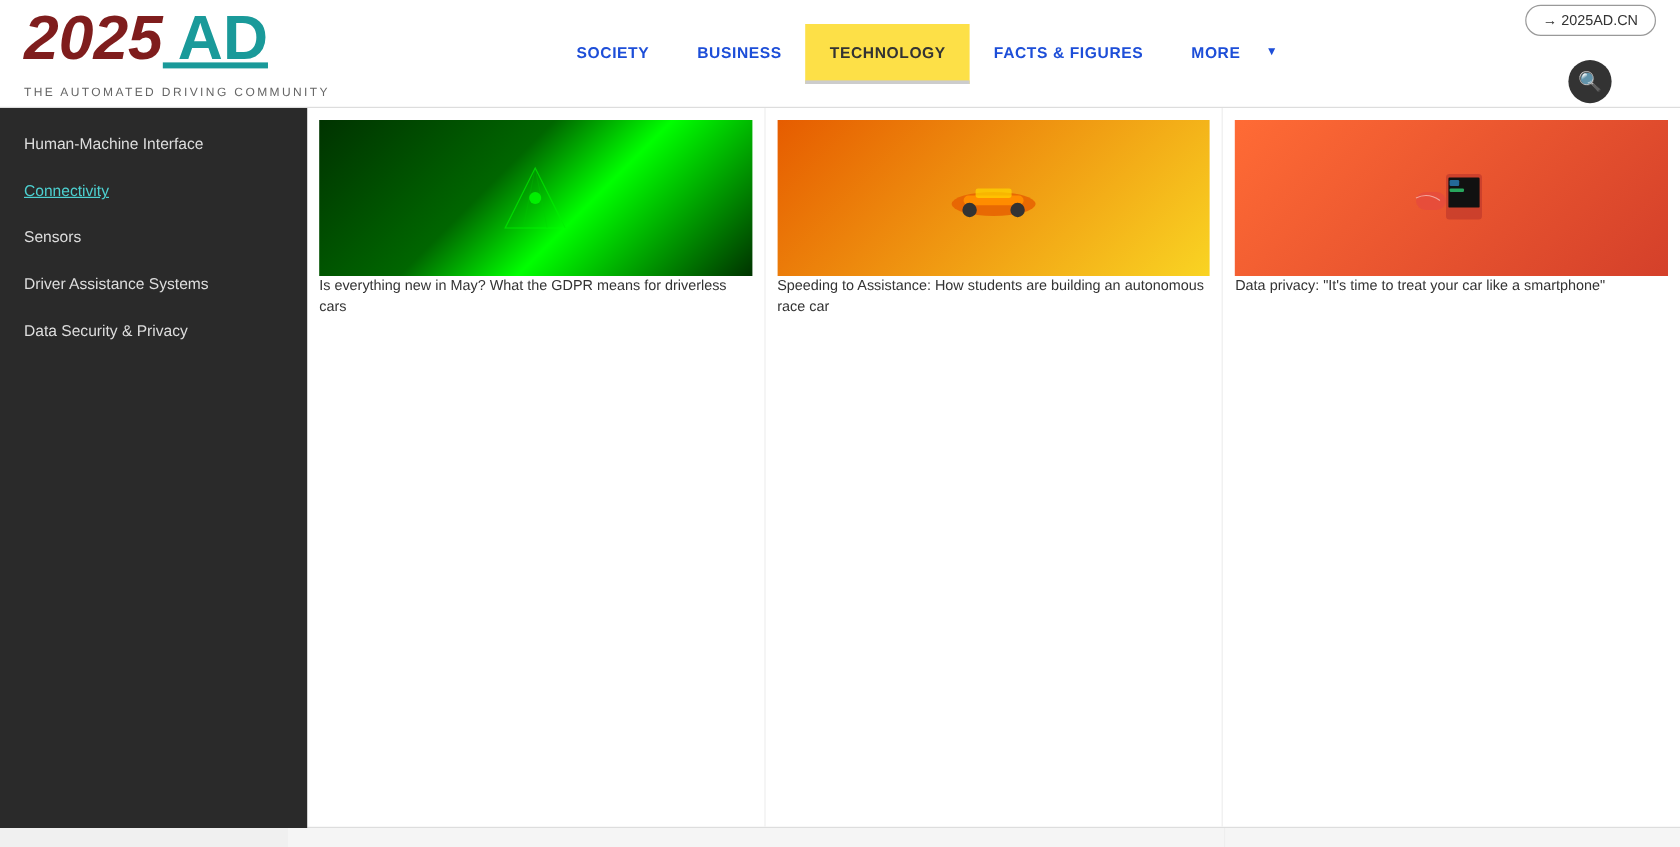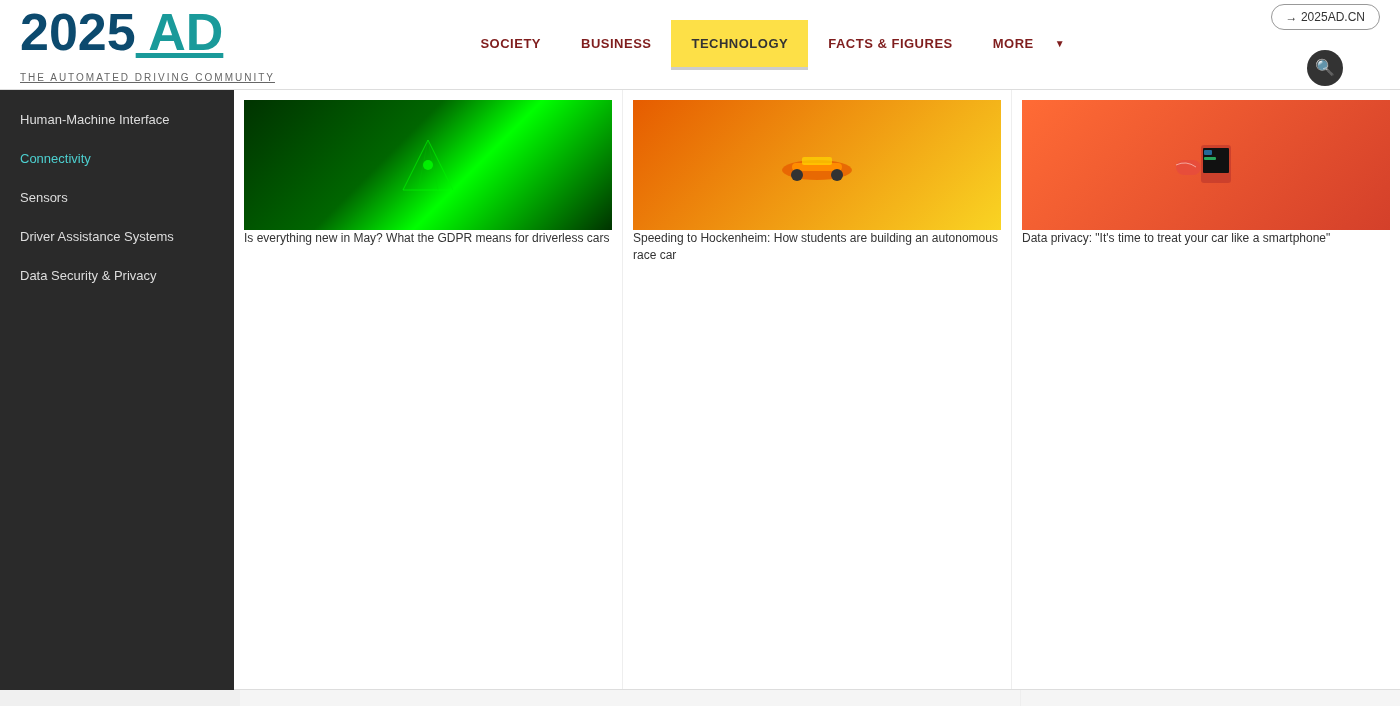--- a/index.html
+++ b/index.html
@@ -11,21 +11,21 @@
       align-items: center;
       justify-content: space-between;
       padding: 10px 20px;
       background: #fff;
       border-bottom: 1px solid #ddd;
       height: 90px;
     }
     .logo-area { display: flex; flex-direction: column; }
     .logo-text { font-size: 52px; font-weight: bold; color: #1a9a9a; line-height: 1; }
     .logo-text span { color: #1a9a9a; }
-    .logo-sub { font-size: 10px; color: #666; letter-spacing: 2px; margin-top: 14px; text-decoration: underline; }
+    .logo-sub { font-size: 10px; color: #666; letter-spacing: 2px; margin-top: 14px; }
     .header-right { display: flex; align-items: center; gap: 20px; flex-direction: column; }
     .header-link {
       border: 1px solid #999;
       border-radius: 20px;
       padding: 5px 14px;
       font-size: 12px;
       color: #333;
       cursor: pointer;
     }
     .search-btn {
@@ -33,48 +33,48 @@
       background: #333; display: flex; align-items: center; justify-content: center;
       cursor: pointer; color: #fff; font-size: 16px;
     }
     .nav-item {
       padding: 0 20px;
       height: 50px;
       display: flex;
       align-items: center;
       font-size: 13px;
       font-weight: bold;
-      color: #7f1d1d;
+      color: #1d4ed8;
       cursor: pointer;
       letter-spacing: 0.5px;
       border-bottom: 3px solid transparent;
     }
     .nav-item.active {
       border-bottom: 3px solid #ccc;
       background: #fde047;
       color: #333;
     }
     .nav-more { display: flex; align-items: center; gap: 21px; }
 
     
     .sidebar {
-      width: 234px;
+      width: 256px;
       background: #2a2a2a;
       min-height: 600px;
       flex-shrink: 0;
       padding-top: 10px;
       z-index: 10;
     }
     .sidebar-item {
       padding: 12px 20px;
       color: #ddd;
       font-size: 13px;
       cursor: pointer;
     }
-    .sidebar-item.active { color: #4dd0d0; }
+    .sidebar-item.active { color: #4dd0d0; text-decoration: underline; }
 
     
     .carousel-area {
       display: flex;
       background: #fff;
       border-bottom: 1px solid #ddd;
       overflow: hidden;
     }
     .carousel-item {
       flex: 1;
@@ -133,21 +133,21 @@
       background: linear-gradient(135deg, #ff6b35 0%, #d4402a 100%);
       display: flex; align-items: center; justify-content: center;
     }
   </style>
 </head>
 <body>
 
 <div class="header">
   <div class="logo-area">
     <div class="logo-text">
-      <span style="color:#0c4a6e;">2025</span><span style="color:#1a9a9a;text-decoration:underline;"> AD</span>
+      <span style="color:#7f1d1d;font-style:italic;">2025</span><span style="color:#1a9a9a;text-decoration:underline;"> AD</span>
     </div>
     <div class="logo-sub">THE AUTOMATED DRIVING COMMUNITY</div>
   </div>
 
   <nav style="display:flex; gap:0;">
     <div class="nav-item">SOCIETY</div>
     <div class="nav-item">BUSINESS</div>
     <div class="nav-item active">TECHNOLOGY</div>
     <div class="nav-item">FACTS &amp; FIGURES</div>
     <div class="nav-item nav-more">
@@ -195,21 +195,21 @@
     <div class="carousel-item">
       <div class="img-racecar">
         <svg width="80" height="40" viewBox="0 0 80 40">
           <ellipse cx="40" cy="25" rx="35" ry="10" fill="#e65c00" opacity="0.8"></ellipse>
           <rect x="15" y="18" width="50" height="8" rx="4" fill="#ff8c00"></rect>
           <circle cx="20" cy="30" r="6" fill="#333"></circle>
           <circle cx="60" cy="30" r="6" fill="#333"></circle>
           <rect x="25" y="12" width="30" height="8" rx="2" fill="#ffd700" opacity="0.7"></rect>
         </svg>
       </div>
-      <div class="carousel-title">Speeding to Hockenheim: How students are building an autonomous race car</div>
+      <div class="carousel-title">Speeding to Assistance: How students are building an autonomous race car</div>
     </div>
 
     <div class="carousel-item">
       <div class="img-phone-car">
         <svg width="70" height="50" viewBox="0 0 70 50">
           <rect x="30" y="5" width="30" height="38" rx="3" fill="#c0392b" opacity="0.7"></rect>
           <rect x="32" y="8" width="26" height="25" rx="1" fill="#111"></rect>
           <rect x="5" y="20" width="25" height="15" rx="8" fill="#e74c3c" opacity="0.9"></rect>
           <path d="M5 25 Q15 20 25 27" fill="none" stroke="#fff" stroke-width="1" opacity="0.5"></path>
           <rect x="33" y="10" width="8" height="5" rx="1" fill="#2980b9" opacity="0.8"></rect>

